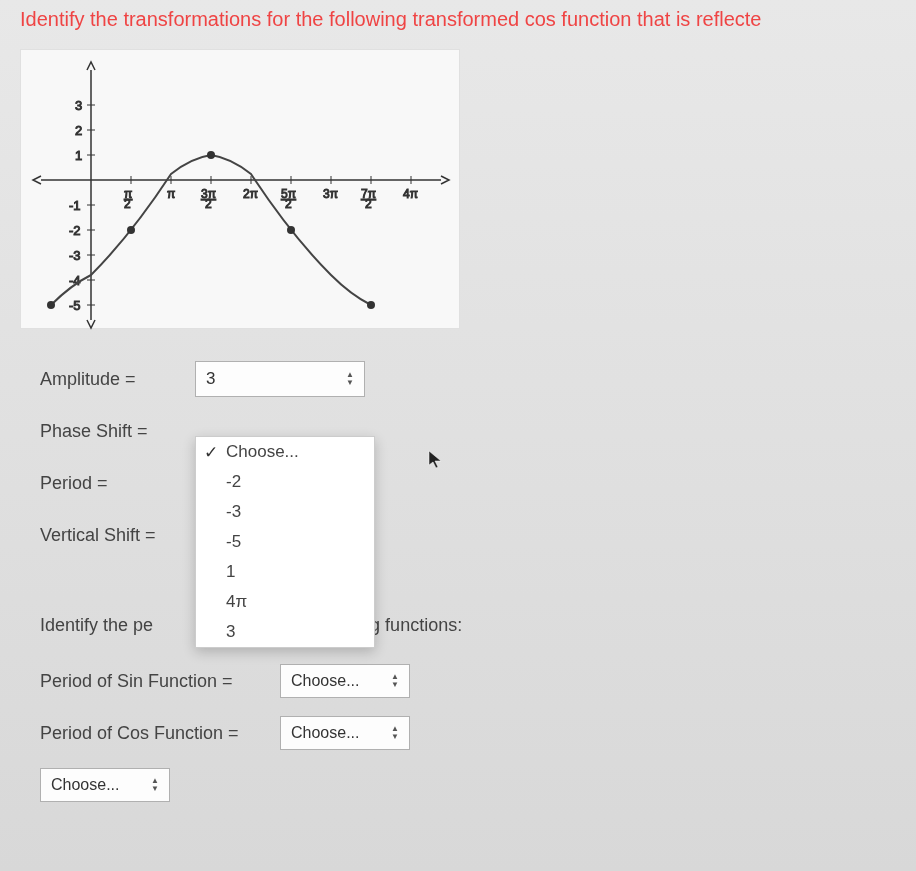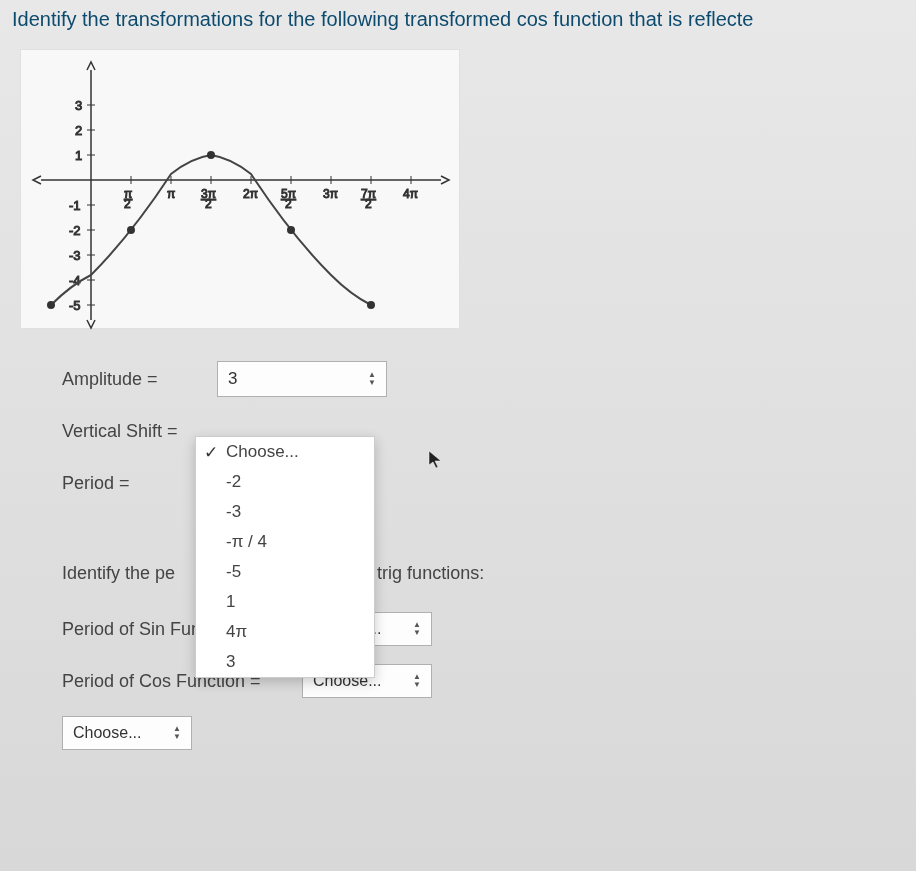--- a/index.html
+++ b/index.html
@@ -6,38 +6,37 @@
     body {
       font-family: Arial, Helvetica, sans-serif;
       background: linear-gradient(180deg, #e8e8e8 0%, #d8d8d8 100%);
       width: 916px;
       height: 871px;
       overflow: hidden;
       color: #333;
       position: relative;
     }
     .question-text {
-      padding: 8px 12px;
+      padding: 8px 20px;
       font-size: 20px;
-      color: #0c4a6e;
+      color: #ef4444;
       white-space: nowrap;
     }
     .graph-container {
       width: 440px;
       height: 280px;
       background: #f8f8f8;
       margin: 10px 0 0 20px;
       position: relative;
       border: 1px solid #e0e0e0;
     }
     .form-area {
       padding: 30px 54px 10px 40px;
       font-size: 18px;
       color: #444;
-      margin-left: 22px;
     }
     .row {
       display: flex;
       align-items: center;
       margin-bottom: 12px;
       position: relative;
       height: 40px;
     }
     .label {
       width: 155px;
@@ -187,27 +186,30 @@
 <div class="form-area">
 
   <div class="row">
     <span class="label">Amplitude =</span>
     <div class="select-box">
       <span>3</span>
       <span class="stepper-arrows">▲<br>▼</span>
     </div>
   </div>
 
+  <div class="row">
+    <span class="label">Phase Shift =</span>
+  </div>
+
+  <div class="row">
+    <span class="label">Period =</span>
+  </div>
 
   <div class="row">
     <span class="label">Vertical Shift =</span>
-  </div>
-
-  <div class="row">
-    <span class="label">Period =</span>
   </div>
 
   <div class="identify-row">
     <span>Identify the pe</span>
     <span class="identify-gap"></span>
     <span>wing trig functions:</span>
   </div>
 
   <div class="row">
     <span class="label" style="width:240px">Period of Sin Function =</span>
@@ -230,21 +232,20 @@
       <span>Choose...</span>
       <span class="stepper-arrows">▲<br>▼</span>
     </div>
   </div>
 </div>
 
 <div class="dropdown-list">
     <div class="dropdown-item selected">Choose...</div>
     <div class="dropdown-item">-2</div>
     <div class="dropdown-item">-3</div>
-    <div class="dropdown-item">-π / 4</div>
     <div class="dropdown-item">-5</div>
     <div class="dropdown-item">1</div>
     <div class="dropdown-item">4π</div>
     <div class="dropdown-item">3</div>
   </div>
 
 <div class="cursor">
   <svg width="16" height="20" viewBox="0 0 16 20">
     <path d="M1 1 L1 15 L5 12 L8 18 L10 17 L7 11 L13 11 Z" fill="#222" stroke="#fff" stroke-width="0.5"></path>
   </svg>

